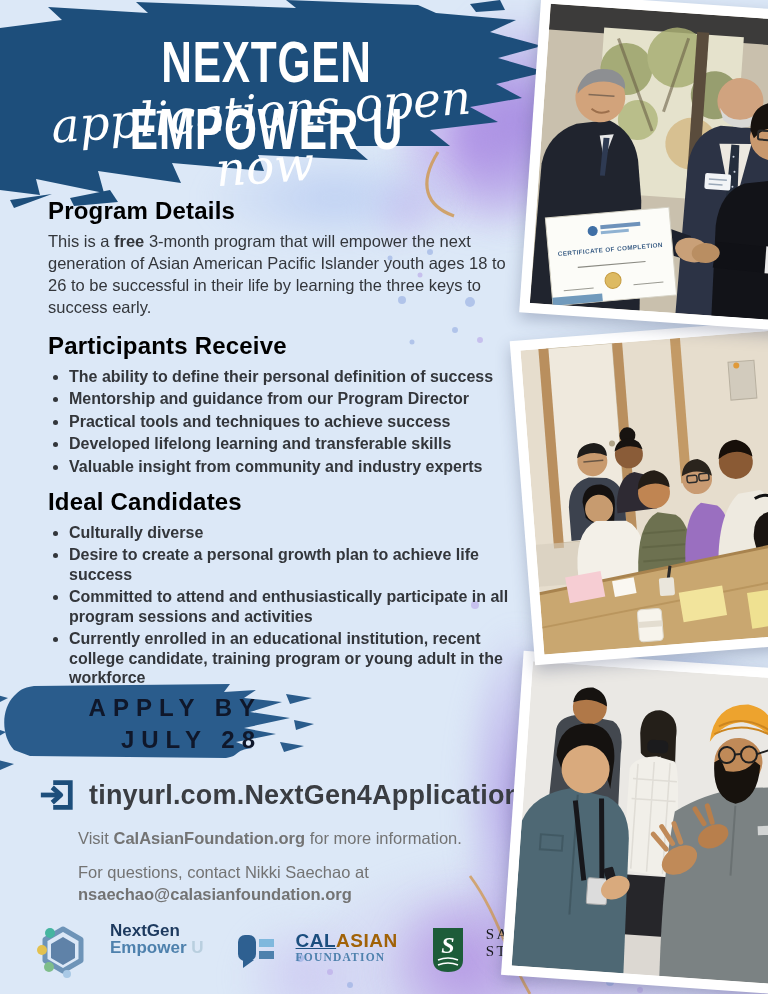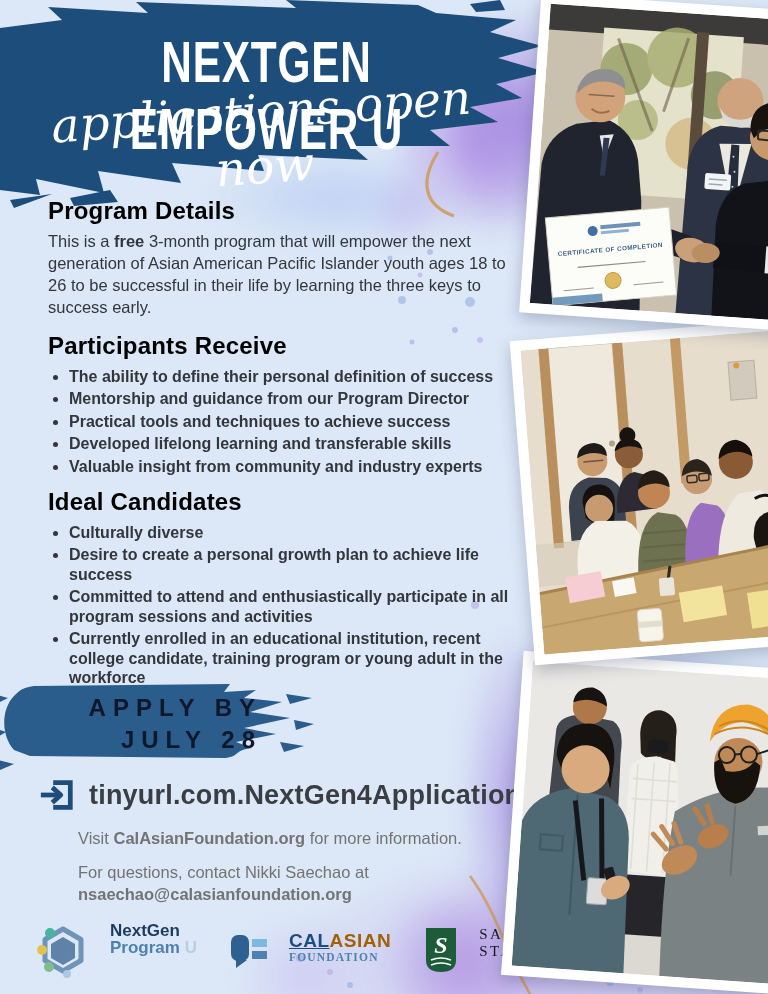--- a/index.html
+++ b/index.html
@@ -364,21 +364,21 @@
       <svg width="54" height="56" viewBox="0 0 54 56">
         <polygon points="27,7 45,17.5 45,38.5 27,49 9,38.5 9,17.5" fill="none" stroke="#6e94b8" stroke-width="5" stroke-linejoin="round"></polygon>
         <polygon points="27,15 39,22 39,36 27,43 15,36 15,22" fill="#5f82a8"></polygon>
         <circle cx="14" cy="11" r="5" fill="#45b5a0"></circle>
         <circle cx="6" cy="28" r="5" fill="#e3c14f"></circle>
         <circle cx="13" cy="45" r="5" fill="#7fbd8a"></circle>
         <circle cx="31" cy="52" r="4" fill="#a9c9e6"></circle>
       </svg>
       <div class="ng-text">
         <div class="ng-1">NextGen</div>
-        <div class="ng-2"><span>Program</span> <span class="ng-u">U</span></div>
+        <div class="ng-2"><span>Empower</span> <span class="ng-u">U</span></div>
       </div>
     </div>
     <div class="logo">
       <svg width="40" height="38" viewBox="0 0 40 38">
         <rect x="2" y="4" width="18" height="26" rx="7" fill="#2e6091"></rect>
         <polygon points="7,28 7,37 18,29" fill="#2e6091"></polygon>
         <rect x="23" y="8" width="15" height="8" fill="#7fb8dd"></rect>
         <rect x="23" y="20" width="15" height="8" fill="#4e81ad"></rect>
       </svg>
       <div class="ca-text">

